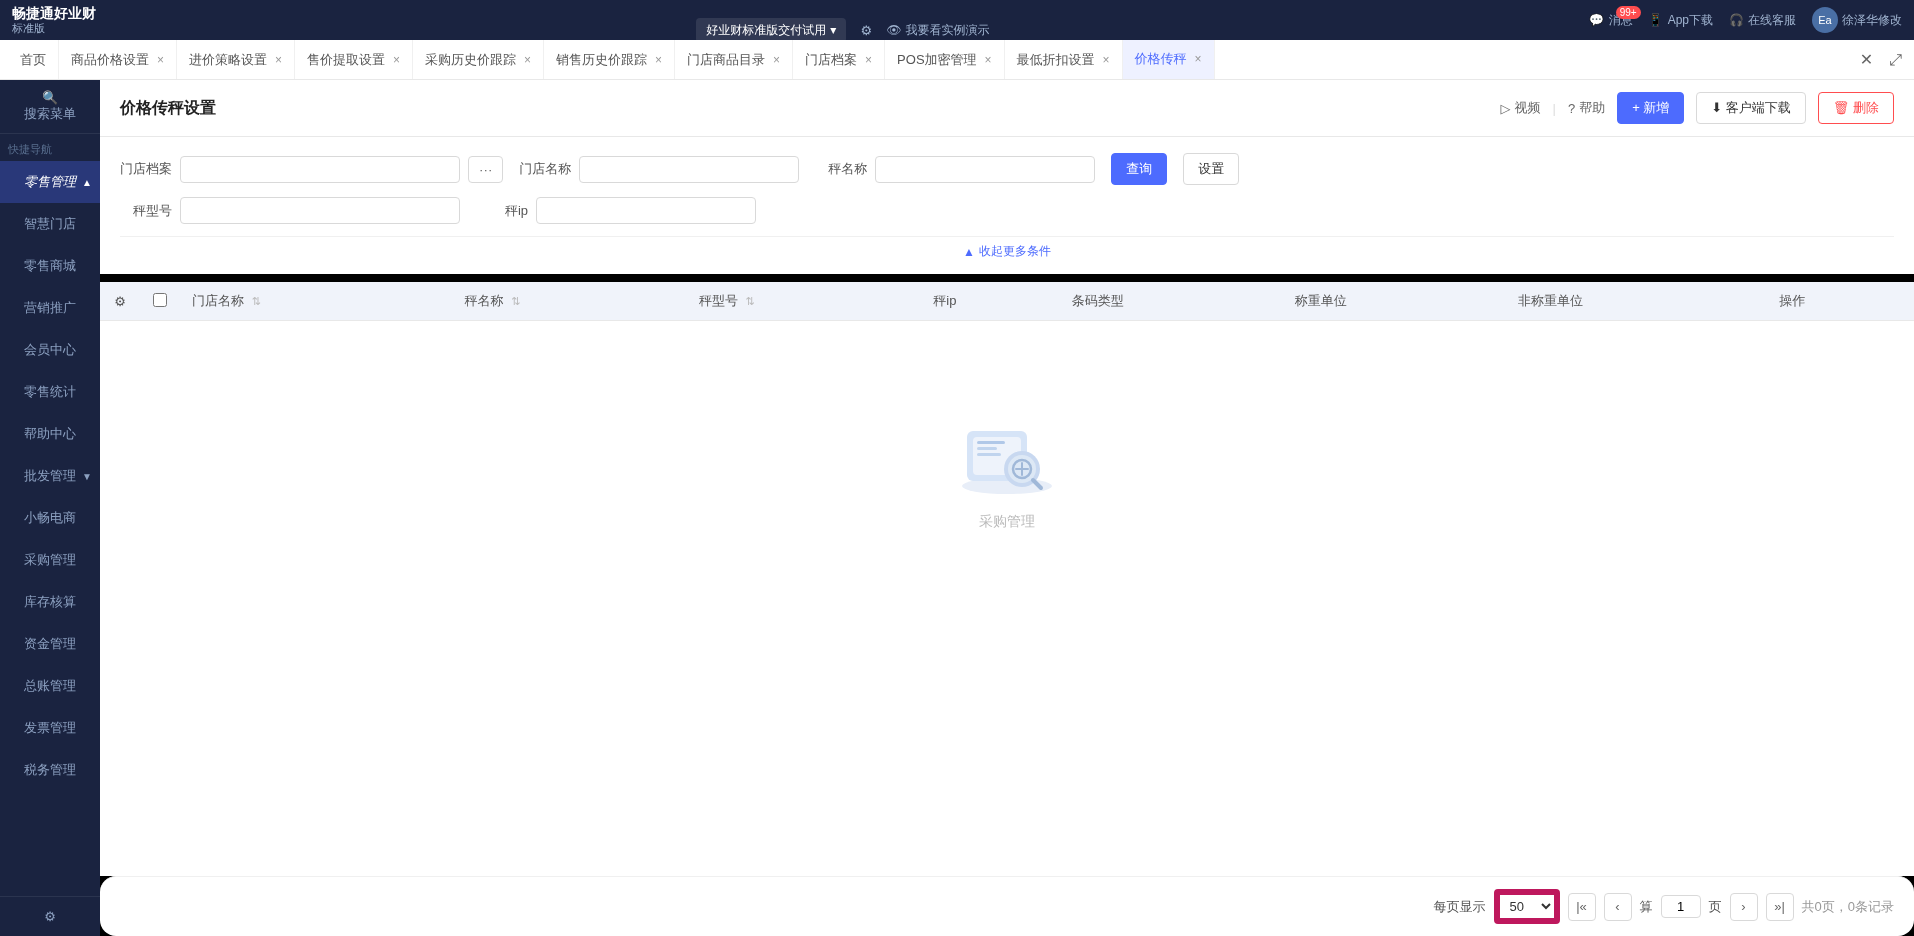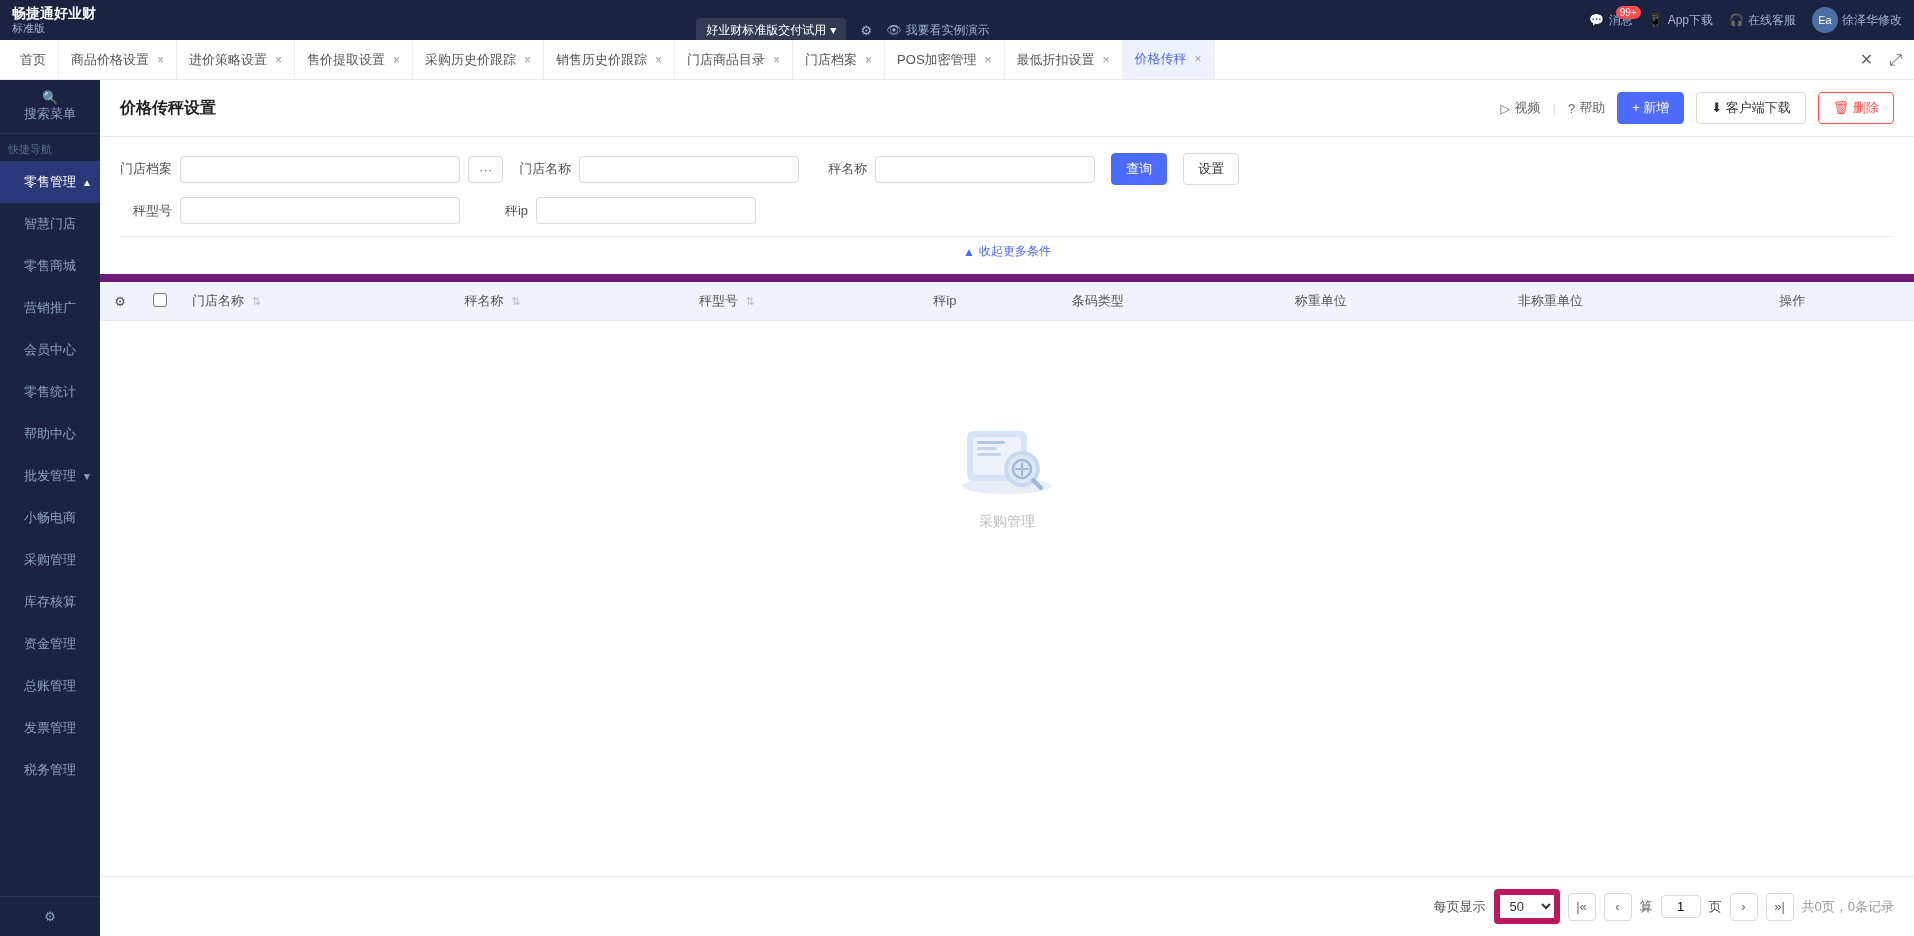--- a/index.html
+++ b/index.html
@@ -55,27 +55,27 @@
     }
     .sidebar::-webkit-scrollbar { width: 0; }
     .sidebar-search {
       padding: 10px 8px; text-align: center; font-size: 13px; color: #8ca0c0;
       cursor: pointer; border-bottom: 1px solid rgba(255,255,255,0.08);
     }
     .sidebar-item {
       padding: 12px 8px; text-align: center; font-size: 13px; color: #8ca0c0;
       cursor: pointer; position: relative;
     }
-    .sidebar-item.active { color: #fff; background: rgba(77,107,254,0.3); }
+    .sidebar-item.active { color: #fff; background: rgba(77,107,254,0.3); font-style: italic; }
     .sidebar-item .arrow { font-size: 10px; position: absolute; right: 8px; top: 50%; transform: translateY(-50%); }
     .sidebar-section { padding: 8px 8px 4px; font-size: 11px; color: #5a7090; }
     .sidebar-bottom { margin-top: auto; padding: 12px 8px; text-align: center; color: #8ca0c0; cursor: pointer; border-top: 1px solid rgba(255,255,255,0.08); }
 
     
-    .content { flex: 1; overflow: auto; background: #701a75; display: flex; flex-direction: column; }
+    .content { flex: 1; overflow: auto; background: #000000; display: flex; flex-direction: column; }
 
     
     .page-header {
       background: #fff; padding: 12px 20px; display: flex; align-items: center;
       justify-content: space-between; border-bottom: 1px solid #e8e8e8; flex-shrink: 0;
     }
     .page-title { font-size: 16px; font-weight: 600; color: #222; }
     .page-header-right { display: flex; align-items: center; gap: 12px; }
     .header-action { display: flex; align-items: center; gap: 4px; font-size: 13px; color: #666; cursor: pointer; }
     .divider-v { color: #ddd; }
@@ -120,21 +120,21 @@
     
     .empty-state {
       display: flex; flex-direction: column; align-items: center; justify-content: center;
       padding: 80px 20px; color: #bbb; font-size: 14px;
     }
 
     
     .pagination {
       display: flex; align-items: center; justify-content: flex-end;
       padding: 12px 20px; background: #fff; border-top: 1px solid #f0f0f0;
-      font-size: 13px; color: #555; gap: 8px; flex-shrink: 0;
+      font-size: 13px; color: #555; gap: 8px; flex-shrink: 0; border-radius: 16px;
     }
     .page-size-select {
       border: 6px solid #be185d; border-radius: 4px; padding: 3px 6px;
       font-size: 13px; color: #333; background: #fff; cursor: pointer;
     }
     .page-btn {
       width: 28px; height: 28px; border: 1px solid #d9d9d9; border-radius: 4px;
       background: #fff; cursor: pointer; display: flex; align-items: center;
       justify-content: center; color: #666; font-size: 13px;
     }

